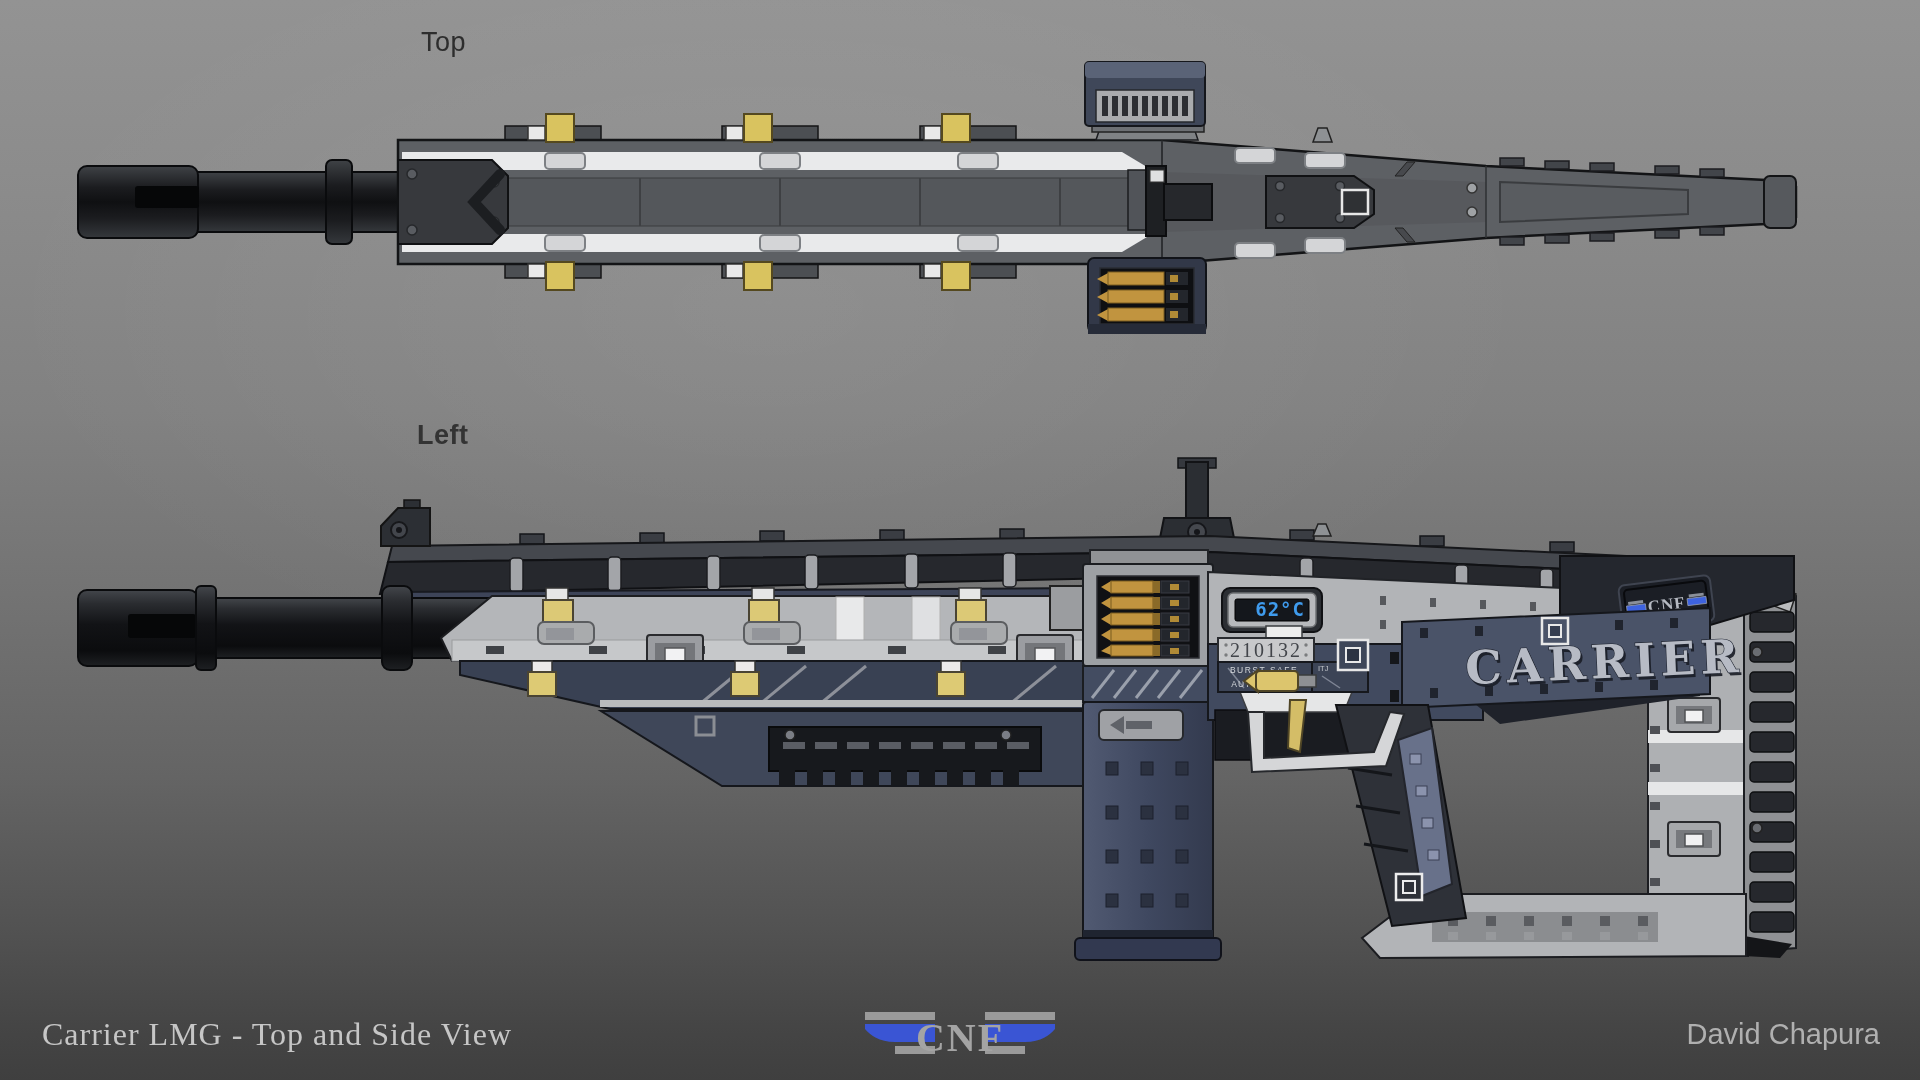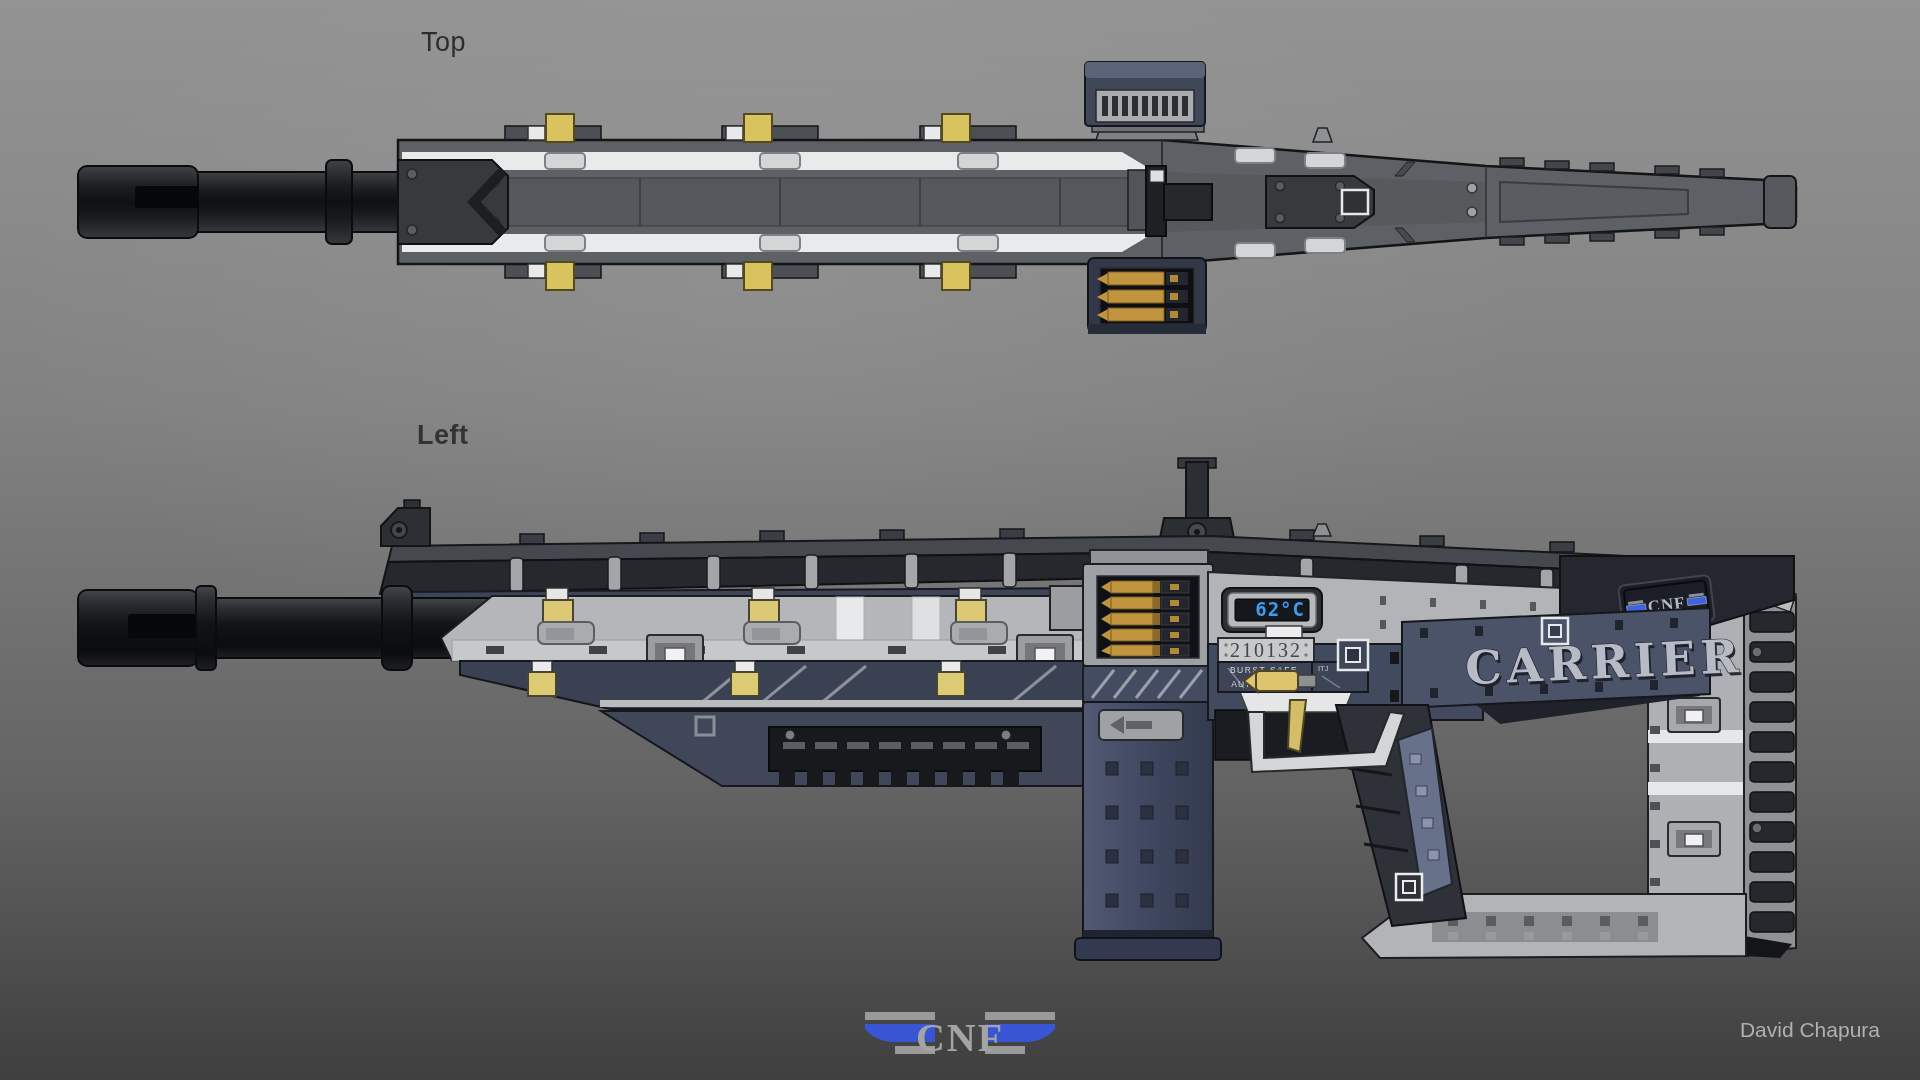--- a/index.html
+++ b/index.html
@@ -15,21 +15,21 @@
   #label-left{left:417px;top:420px;color:#333;font-weight:bold;}
   .gun-svg{position:absolute;left:0;top:0;}
   #top-view{left:70px;top:55px;}
   #side-view{left:70px;top:450px;}
   .footer-title{
     position:absolute;left:42px;top:1016px;
     font-family:"Liberation Serif",serif;font-size:32px;color:#c6c6c6;letter-spacing:1px;
   }
   .footer-artist{
     position:absolute;right:40px;top:1018px;
-    font-family:"Liberation Sans",sans-serif;font-size:21px;color:#b0b0b0;
+    font-family:"Liberation Sans",sans-serif;font-size:29px;color:#b0b0b0;
   }
   .footer-logo{position:absolute;left:50%;top:1010px;transform:translateX(-50%);}
 </style>
 </head>
 <body>
 
 <div class="canvas">
 
   <div id="label-top" class="view-label">Top</div>
   <div id="label-left" class="view-label">Left</div>
@@ -526,20 +526,21 @@
       <rect x="1396" y="874" width="26" height="26" fill="#2e3138" stroke="#ececec" stroke-width="2.5"></rect>
       <rect x="1403" y="881" width="12" height="12" fill="none" stroke="#ececec" stroke-width="2"></rect>
     </g>
 
     <g>
       <polygon points="1290,700 1306,700 1300,752 1288,748" fill="#d4bd67" stroke="#4f4526" stroke-width="2"></polygon>
       <path d="M1248,712 L1264,712 L1264,758 L1374,752 L1390,712 L1404,714 L1386,766 L1252,772 Z" fill="#d5d6d8" stroke="#26282c" stroke-width="2"></path>
     </g>
   </svg>
 
+  <div class="footer-title">Carrier LMG - Top and Side View</div>
 
   <svg class="footer-logo" width="190" height="50" viewBox="0 0 190 50">
     <g>
       <rect x="0" y="2" width="70" height="8" fill="#9a9a9a"></rect>
       <path d="M0,14 L70,14 L70,32 L30,32 C14,32 5,25 0,19 Z" fill="#3a55d4"></path>
       <rect x="30" y="36" width="40" height="8" fill="#9a9a9a"></rect>
     </g>
     <g transform="translate(190,0) scale(-1,1)">
       <rect x="0" y="2" width="70" height="8" fill="#9a9a9a"></rect>
       <path d="M0,14 L70,14 L70,32 L30,32 C14,32 5,25 0,19 Z" fill="#3a55d4"></path>

